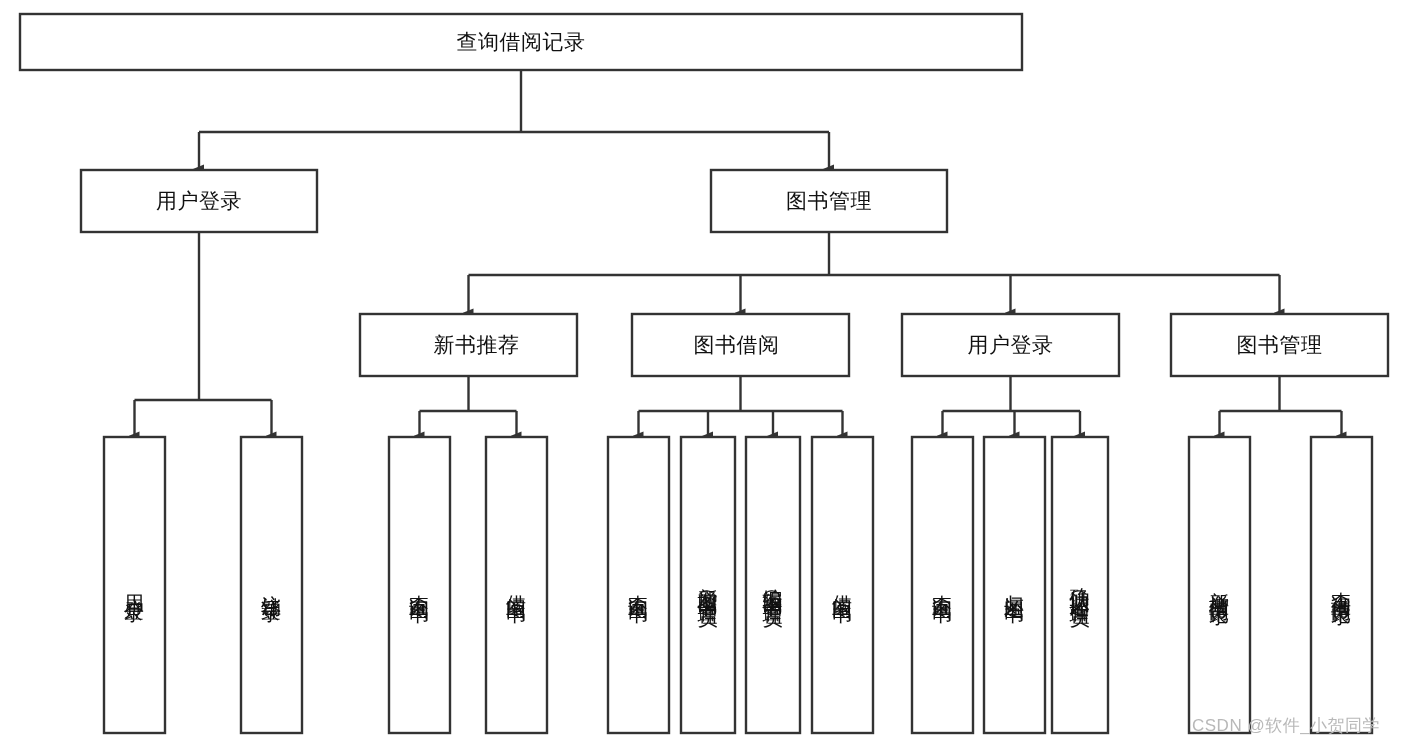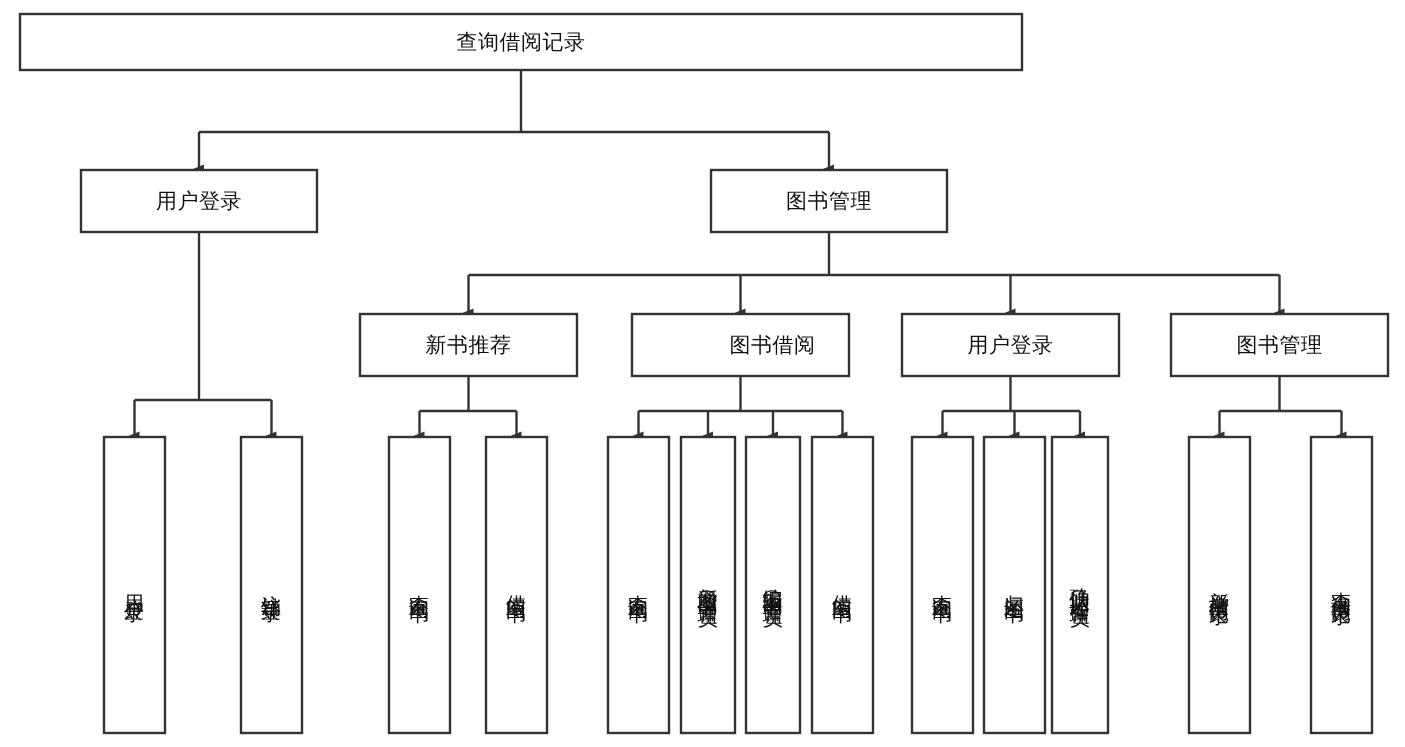--- a/index.html
+++ b/index.html
@@ -140,33 +140,34 @@
         <rect class="node-box" x="1052" y="437" width="56" height="296"></rect>
         <rect class="node-box" x="1189" y="437" width="61" height="296"></rect>
         <rect class="node-box" x="1311" y="437" width="61" height="296"></rect>
       </g>
   </svg>
 
   <div id="labels-layer">
       <div class="node-label-h" style="left: 20px; top: 14px; width: 1002px; height: 56px;">查询借阅记录</div>
       <div class="node-label-h" style="left: 81px; top: 170px; width: 236px; height: 62px;">用户登录</div>
       <div class="node-label-h" style="left: 711px; top: 170px; width: 236px; height: 62px; font-family: Liberation Mono, monospace;">图书管理</div>
-      <div class="node-label-h" style="left: 360px; top: 314px; width: 217px; height: 62px;">新书推荐</div>
-      <div class="node-label-h" style="left: 664px; top: 314px; width: 217px; height: 62px;">图书借阅</div>
+      <div class="node-label-h" style="left: 360px; top: 314px; width: 217px; height: 62px; padding-left: 8px;">新书推荐</div>
+      <div class="node-label-h" style="left: 628px; top: 314px; width: 217px; height: 62px;">图书借阅</div>
       <div class="node-label-h" style="left: 902px; top: 314px; width: 217px; height: 62px;">用户登录</div>
       <div class="node-label-h" style="left: 1171px; top: 314px; width: 217px; height: 62px;">图书管理</div>
       <div class="node-label-v" style="left: 104px; top: 437px; width: 61px; height: 296px;">用户登录</div>
       <div class="node-label-v" style="left: 241px; top: 437px; width: 61px; height: 296px;">注销登录</div>
       <div class="node-label-v" style="left: 389px; top: 437px; width: 61px; height: 296px;">查询图书</div>
       <div class="node-label-v" style="left: 486px; top: 437px; width: 61px; height: 296px;">借阅图书</div>
       <div class="node-label-v" style="left: 608px; top: 437px; width: 61px; height: 296px;">查询图书</div>
       <div class="node-label-v" style="left: 681px; top: 437px; width: 54px; height: 296px;">新增图书（管理员）</div>
       <div class="node-label-v" style="left: 746px; top: 437px; width: 54px; height: 296px;">编辑图书（管理员）</div>
       <div class="node-label-v" style="left: 812px; top: 437px; width: 61px; height: 296px;">借阅图书</div>
       <div class="node-label-v" style="left: 912px; top: 437px; width: 61px; height: 296px;">查询图书</div>
       <div class="node-label-v" style="left: 984px; top: 437px; width: 61px; height: 296px;">归还图书</div>
       <div class="node-label-v" style="left: 1052px; top: 437px; width: 56px; height: 296px;">确认归还（管理员）</div>
       <div class="node-label-v" style="left: 1189px; top: 437px; width: 61px; height: 296px;">新增借阅记录</div>
       <div class="node-label-v" style="left: 1311px; top: 437px; width: 61px; height: 296px;">查询借阅记录</div>
     </div>
 
+  <div class="watermark" style="left: 1192px; top: 714px;">CSDN @软件_小贺同学</div>
 
 </div>
 
 </body></html>

